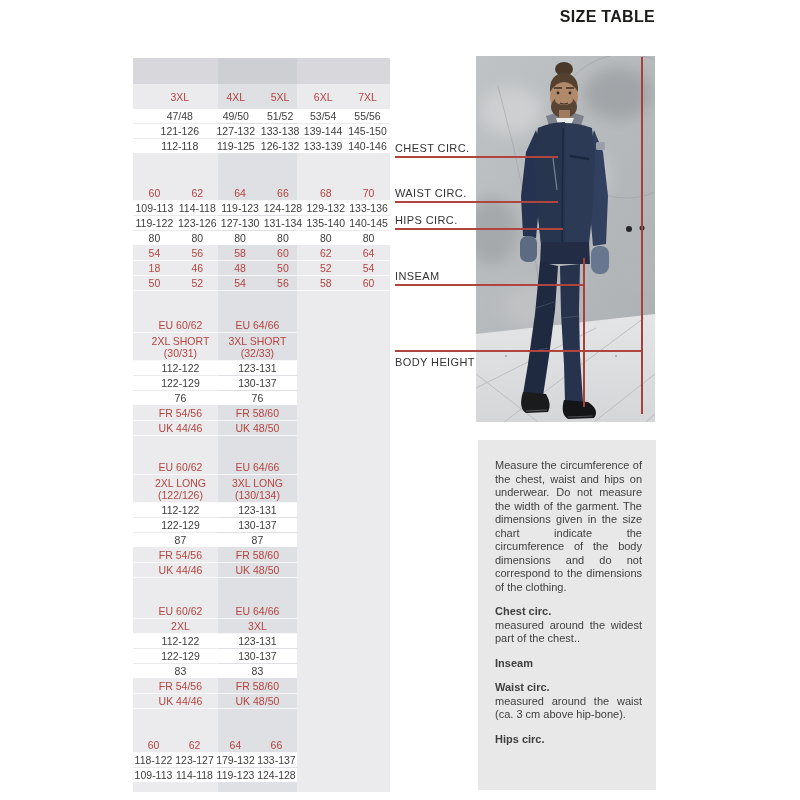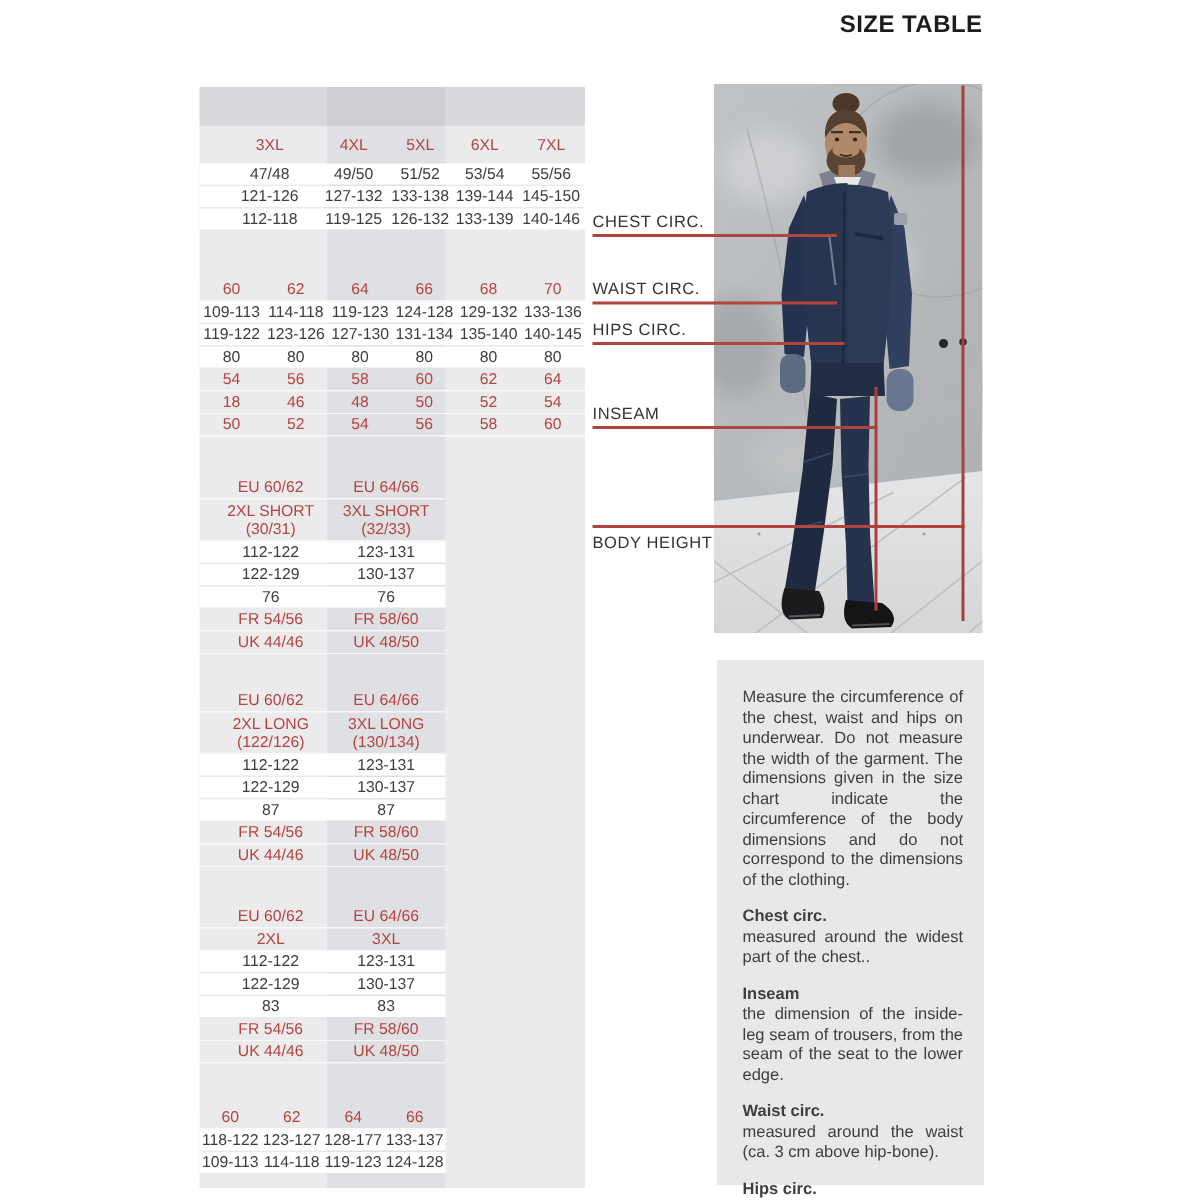--- a/index.html
+++ b/index.html
@@ -255,21 +255,21 @@
         <div class="section cols-4 narrow sec-5">
           <div class="trow red">
             <div class="tcell">60</div>
             <div class="tcell">62</div>
             <div class="tcell">64</div>
             <div class="tcell">66</div>
           </div>
           <div class="trow plain">
             <div class="tcell">118-122</div>
             <div class="tcell">123-127</div>
-            <div class="tcell">128-177</div>
+            <div class="tcell">179-132</div>
             <div class="tcell">133-137</div>
           </div>
           <div class="trow plain">
             <div class="tcell">109-113</div>
             <div class="tcell">114-118</div>
             <div class="tcell">119-123</div>
             <div class="tcell">124-128</div>
           </div>
         </div>
       </div>
@@ -382,21 +382,20 @@
   </div>
 
   <div class="panel">
     <p>Measure the circumference of the chest, waist and hips on underwear. Do not measure the width of the garment. The dimensions given in the size chart indicate the circumference of the body dimensions and do not correspond to the dimensions of the clothing.</p>
     <div class="def">
       <div class="term">Chest circ.</div>
       <div class="desc">measured around the widest part of the chest..</div>
     </div>
     <div class="def">
       <div class="term">Inseam</div>
-      <div class="desc">the dimension of the inside-leg seam of trousers, from the seam of the seat to the lower edge.</div>
     </div>
     <div class="def">
       <div class="term">Waist circ.</div>
       <div class="desc">measured around the waist (ca. 3 cm above hip-bone).</div>
     </div>
     <div class="def">
       <div class="term">Hips circ.</div>
 
     </div>
   </div>

